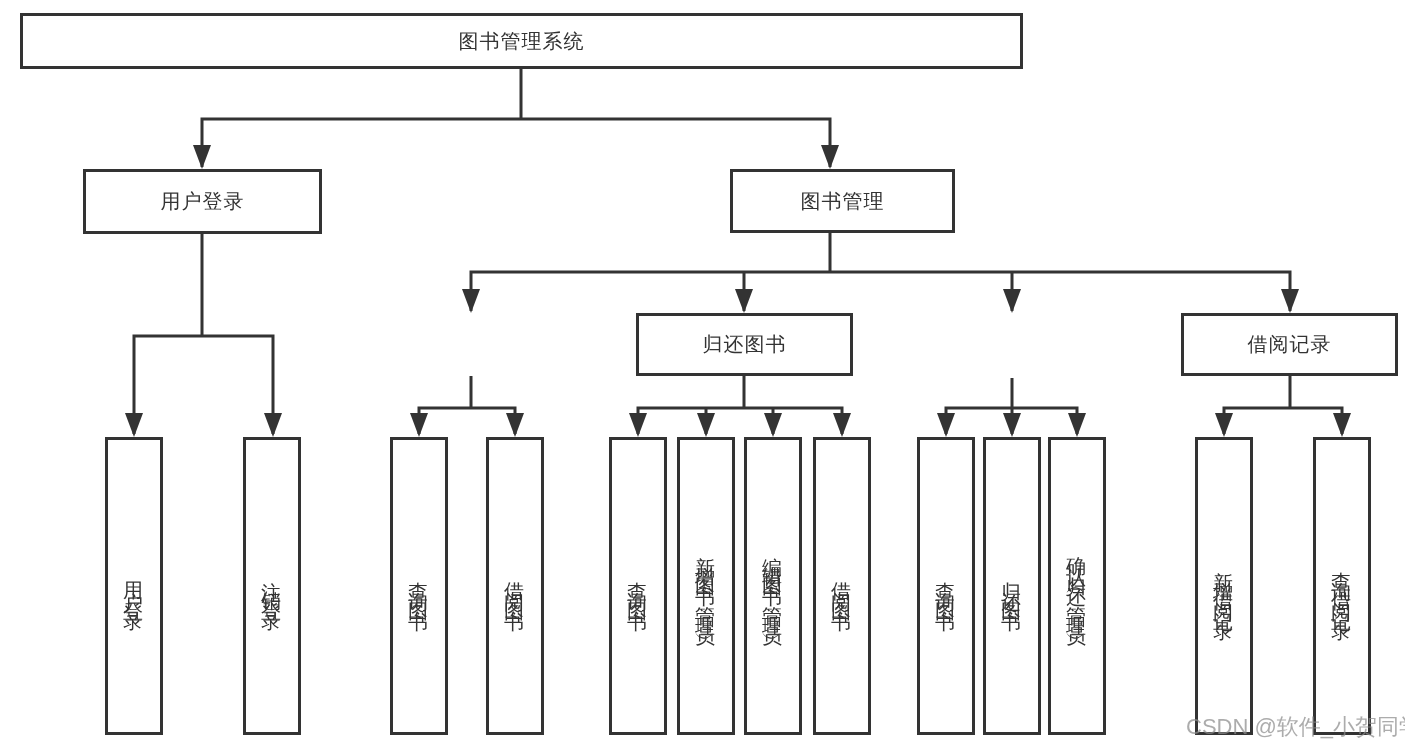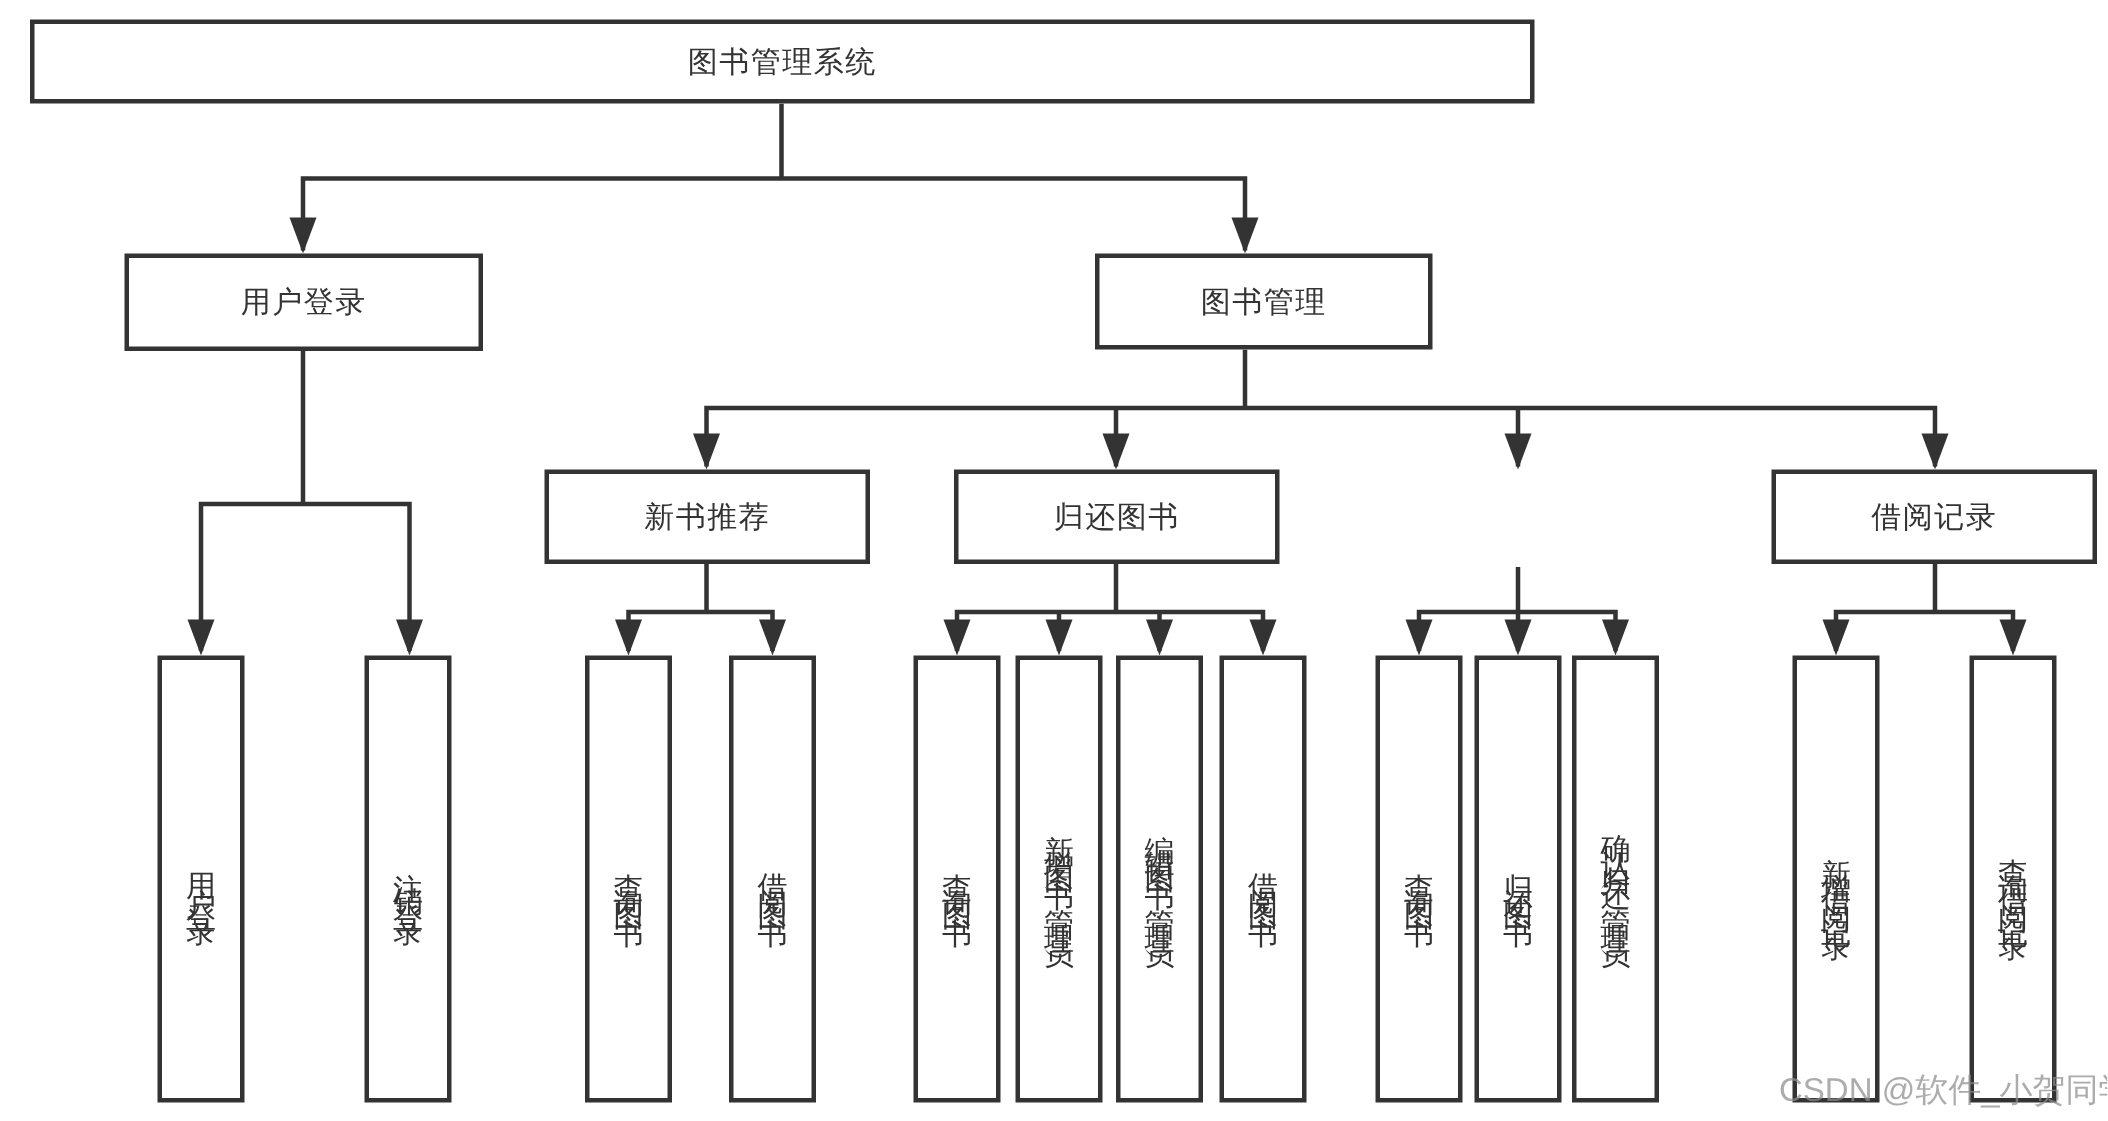--- a/index.html
+++ b/index.html
@@ -142,23 +142,20 @@
     <span class="h-label">图书管理系统</span>
   </div>
 
   <div class="box n-l2a">
     <span class="h-label">用户登录</span>
   </div>
   <div class="box n-l2b">
     <span class="h-label">图书管理</span>
   </div>
 
-  <div class="box n-l3a">
-    <span class="h-label">新书推荐</span>
-  </div>
   <div class="box n-l3b">
     <span class="h-label">归还图书</span>
   </div>
   <div class="box n-l3d">
     <span class="h-label">借阅记录</span>
   </div>
 
   <div class="box leaf n-u1">
     <span class="v-label">用户登录</span>
   </div>

